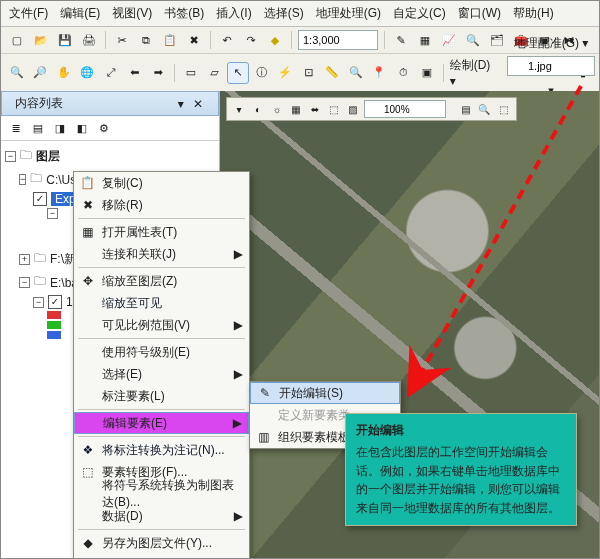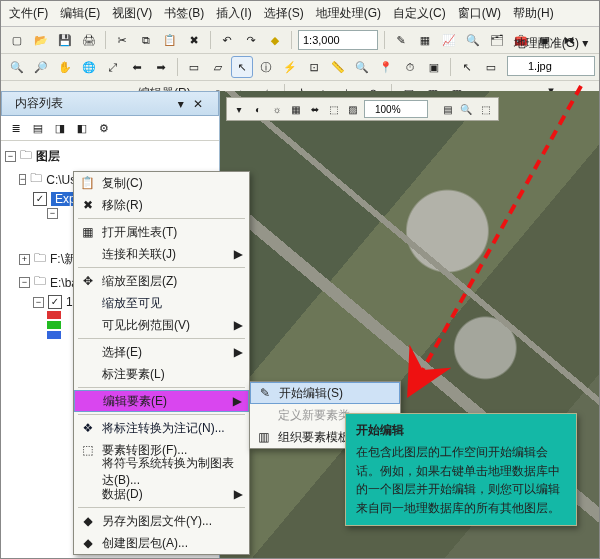--- a/index.html
+++ b/index.html
@@ -36,21 +36,21 @@
 .sat{position:absolute;inset:0;background:
   radial-gradient(circle at 60% 30%,#c9c9bf 0 40px,transparent 42px),
   radial-gradient(circle at 70% 55%,#b9bbb0 0 30px,transparent 32px),
   linear-gradient(130deg,#5c6a4f 0 35%,#78835f 35% 55%,#606b4f 55% 80%,#6d775c 80% 100%);
   filter:contrast(0.95) brightness(0.9);}
 .sat::after{content:"";position:absolute;inset:0;background:
   linear-gradient(40deg,transparent 45%,#a8a79a 45% 47%,transparent 47%),
   linear-gradient(40deg,transparent 60%,#a8a79a 60% 61%,transparent 61%);}
 .float-tb{position:absolute;top:6px;left:6px;background:#f1f1ea;border:1px solid #a7a79a;padding:2px 4px;display:flex;gap:3px;align-items:center;}
 .float-tb span{width:16px;height:16px;display:inline-flex;align-items:center;justify-content:center;font-size:10px;}
-.pct{width:42px;height:16px;border:1px solid #9aa;background:#fff;font-size:10px;padding:0 10px;}
+.pct{width:42px;height:16px;border:1px solid #9aa;background:#fff;font-size:10px;padding:0 19px;}
 
 .ctx{position:absolute;top:170px;left:72px;width:175px;background:#f7f7f3;border:1px solid #8b8b80;box-shadow:2px 3px 6px rgba(0,0,0,.35);z-index:10;}
 .ctx .row{display:flex;align-items:center;height:22px;padding:0 6px 0 28px;position:relative;font-size:12px;}
 .ctx .row .ic{position:absolute;left:6px;width:16px;text-align:center;font-size:12px;}
 .ctx .row.disabled{color:#0f172a;}
 .ctx .row.sep{height:1px;background:#c6c6bd;margin:2px 4px;padding:0;}
 .ctx .row.hover{background:#d946ef;border:1px solid #6f9fd2;height:20px;}
 .ctx .row .arrow{margin-left:auto;}
 
 .sub{position:absolute;top:380px;left:248px;width:150px;background:#f7f7f3;border:1px solid #8b8b80;box-shadow:2px 3px 6px rgba(0,0,0,.35);z-index:11;}
@@ -131,20 +131,21 @@
     <span class="tb-btn" style="outline:1px solid #7aa4d6;background:#e8f1fa;">↖</span>
     <span class="tb-btn">ⓘ</span>
     <span class="tb-btn">⚡</span>
     <span class="tb-btn">⊡</span>
     <span class="tb-btn">📏</span>
     <span class="tb-btn">🔍</span>
     <span class="tb-btn">📍</span>
     <span class="tb-btn">⏱</span>
     <span class="tb-btn">▣</span>
     <span class="tb-sep"></span>
+    <span>绘制(D) ▾</span>
     <span class="tb-btn">↖</span>
     <span class="tb-btn">▭</span>
     <span class="tb-btn" style="font-weight:bold">A</span>
     <span class="tb-btn">▮</span>
   </div>
 
   <div class="editor-row">
     <span class="lbl">编辑器(R) ▾</span>
     <span class="ed-btn">↖</span>
     <span class="ed-btn">↘</span>
@@ -270,20 +271,24 @@
         <span>缩放至可见</span>
       </div>
       <div class="row">
         <span class="ic"></span>
         <span>可见比例范围(V)</span>
         <span class="arrow">▶</span>
       </div>
       <div class="row sep"></div>
       <div class="row">
         <span class="ic"></span>
+        <span>使用符号级别(E)</span>
+      </div>
+      <div class="row">
+        <span class="ic"></span>
         <span>选择(E)</span>
         <span class="arrow">▶</span>
       </div>
       <div class="row">
         <span class="ic"></span>
         <span>标注要素(L)</span>
       </div>
       <div class="row sep"></div>
       <div class="row hover">
         <span class="ic"></span>

